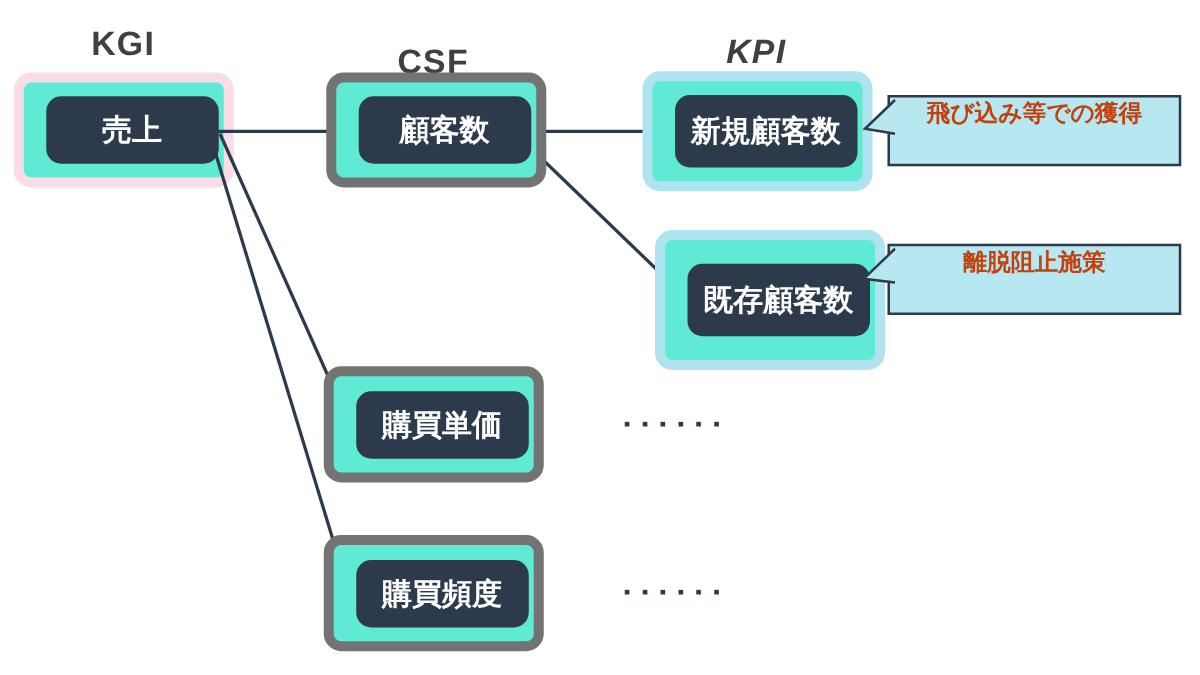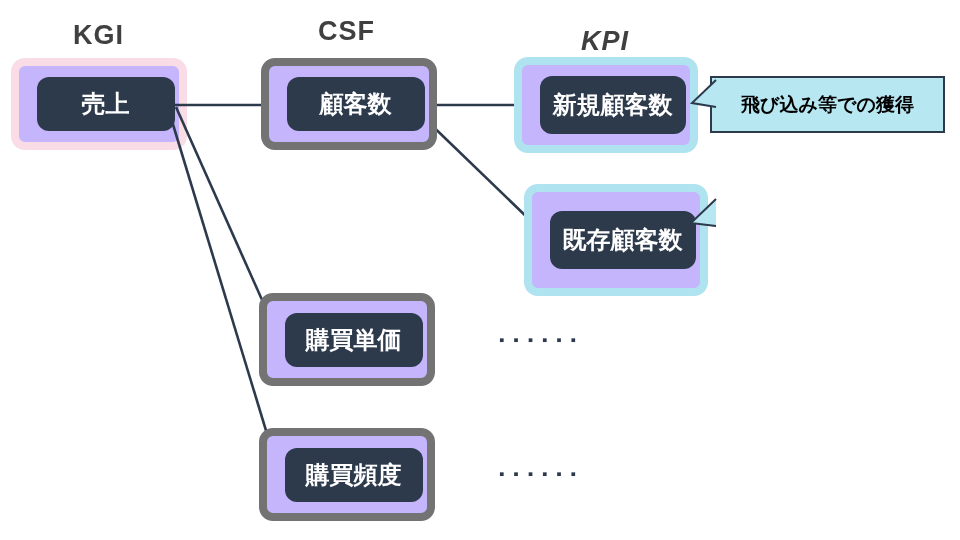--- a/index.html
+++ b/index.html
@@ -15,28 +15,28 @@
   }
   .col-header{
     position:absolute;
     font-size:27px;
     font-weight:bold;
     color:#404040;
     letter-spacing:1px;
     z-index:1;
   }
   #h-kgi{left:73px;top:20px;}
-  #h-csf{left:318px;top:16px;}
+  #h-csf{left:318px;top:34px;}
   #h-kpi{left:581px;top:26px;font-style:italic;}
 
   .frame{
     position:absolute;
     box-sizing:border-box;
     border-radius:14px;
-    background:#c4b5fd;
+    background:#5eead4;
     display:flex;align-items:center;justify-content:center;padding-left:13px;
   }
   .frame.pink{border:8px solid #fadce6;z-index:1;}
   .frame.yellow{border:8px solid #737373;z-index:3;}
   .frame.blue{border:8px solid #aee3ef;z-index:3;}
 
   .node{
     background:#2d3a4c;
     border-radius:12px;
     color:#ffffff;
@@ -53,24 +53,24 @@
   #f-freq    {left:259px;top:428px;width:176px;height:93px;}
   #f-sales .node, #f-customers .node, #f-unit .node, #f-freq .node{width:138px;height:54px;}
   #f-new .node, #f-existing .node{width:146px;height:58px;}
 
   .callout{
     position:absolute;
     box-sizing:border-box;
     width:235px;height:57px;
     background:#b7e8f2;
     border:2px solid #2d3a4c;
-    display:flex;align-items:center;justify-content:center;
+    display:flex;align-items:flex-start;justify-content:center;
     font-weight:bold;
     font-size:19px;
-    color:#000000;
+    color:#c2410c;
     z-index:3;
     white-space:nowrap;
   }
   #c-new{left:710px;top:76px;}
   #c-existing{left:710px;top:195px;}
 
   .dots{
     position:absolute;
     color:#2d3a4c;
     font-size:15px;
@@ -138,20 +138,23 @@
   <div class="frame yellow" id="f-unit">
     <div class="node">
       <span>購買単価</span>
     </div>
   </div>
 
   <div class="callout" id="c-new">
     <span>飛び込み等での獲得</span>
   </div>
 
+  <div class="callout" id="c-existing">
+    <span>離脱阻止施策</span>
+  </div>
 
   <svg id="tails-layer" class="layer" width="960" height="540">
     <polygon points="716,80 692,103 716,108" fill="#b7e8f2"></polygon>
     <path d="M716,80 L692,103 L716,107" fill="none" stroke="#2d3a4c" stroke-width="2"></path>
     <polygon points="716,199 691,223 716,227" fill="#b7e8f2"></polygon>
     <path d="M716,199 L691,223 L716,226" fill="none" stroke="#2d3a4c" stroke-width="2"></path>
   </svg>
 
   <div class="dots" id="dots-unit">▪▪▪▪▪▪</div>
   <div class="dots" id="dots-freq">▪▪▪▪▪▪</div>

